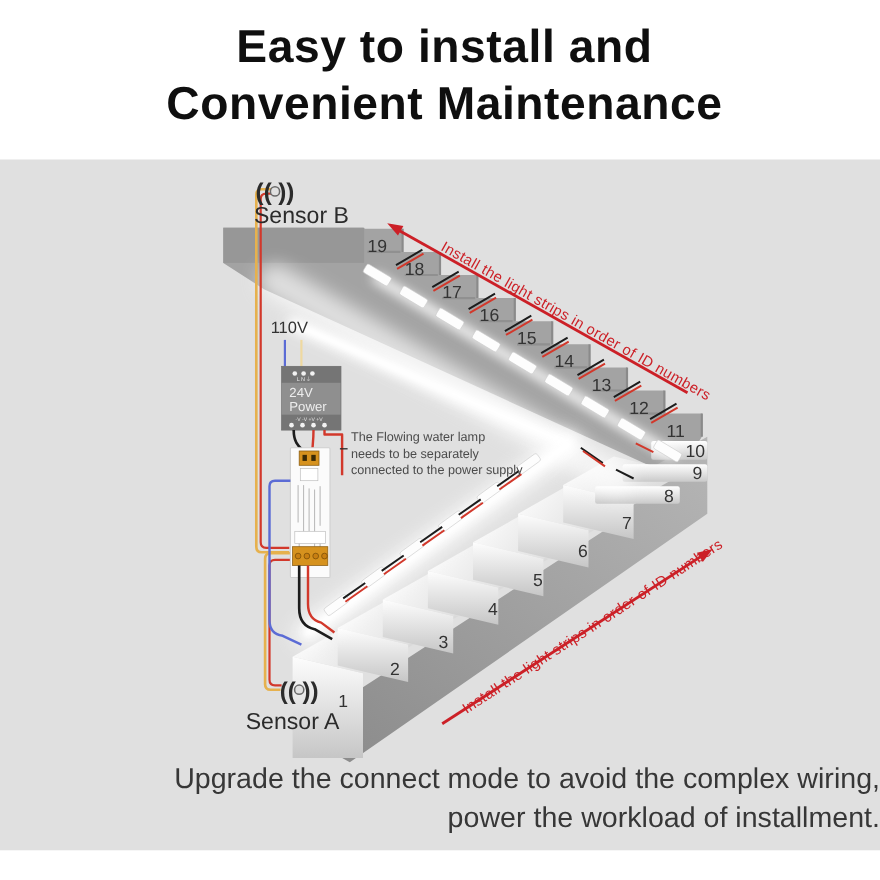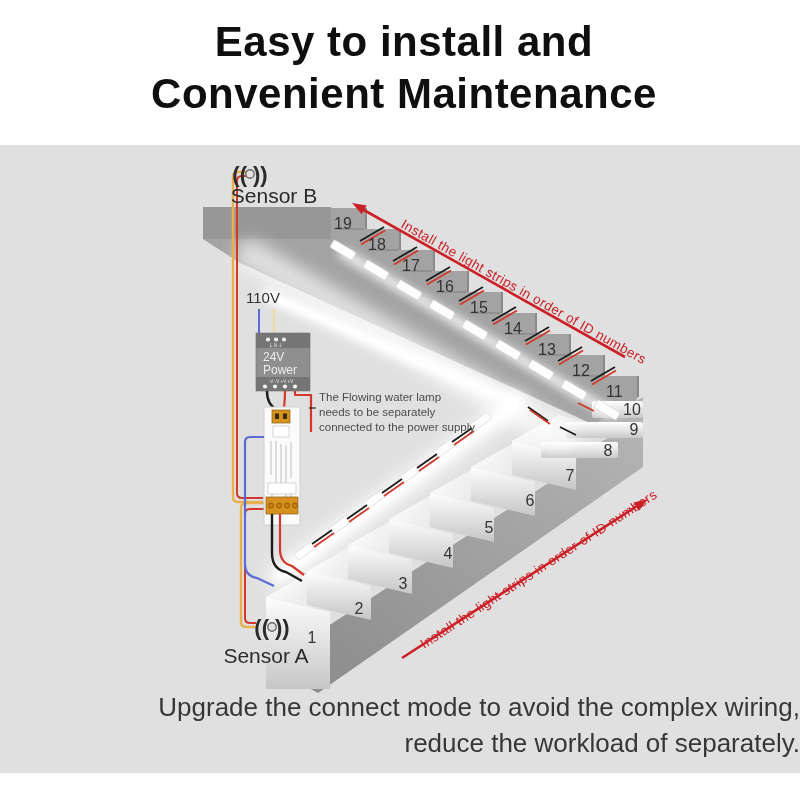--- a/index.html
+++ b/index.html
@@ -246,16 +246,16 @@
         <circle cx="272" cy="482" r="4.2" fill="#e0e0e0" stroke="#6a6a6a" stroke-width="1.4"></circle>
         <text x="275" y="490" text-anchor="start" font-size="22" font-weight="bold" fill="#2b2b2b">))</text>
       </g>
       <text x="266" y="518" text-anchor="middle" font-size="21" fill="#2b2b2b">Sensor A</text>
     </g>
   </svg>
   </div>
 
   <div id="caption">
     <div>Upgrade the connect mode to avoid the complex wiring,</div>
-    <div>reduce the workload of separately.</div>
+    <div>power the workload of installment.</div>
   </div>
 
 </div>
 
 </body></html>

